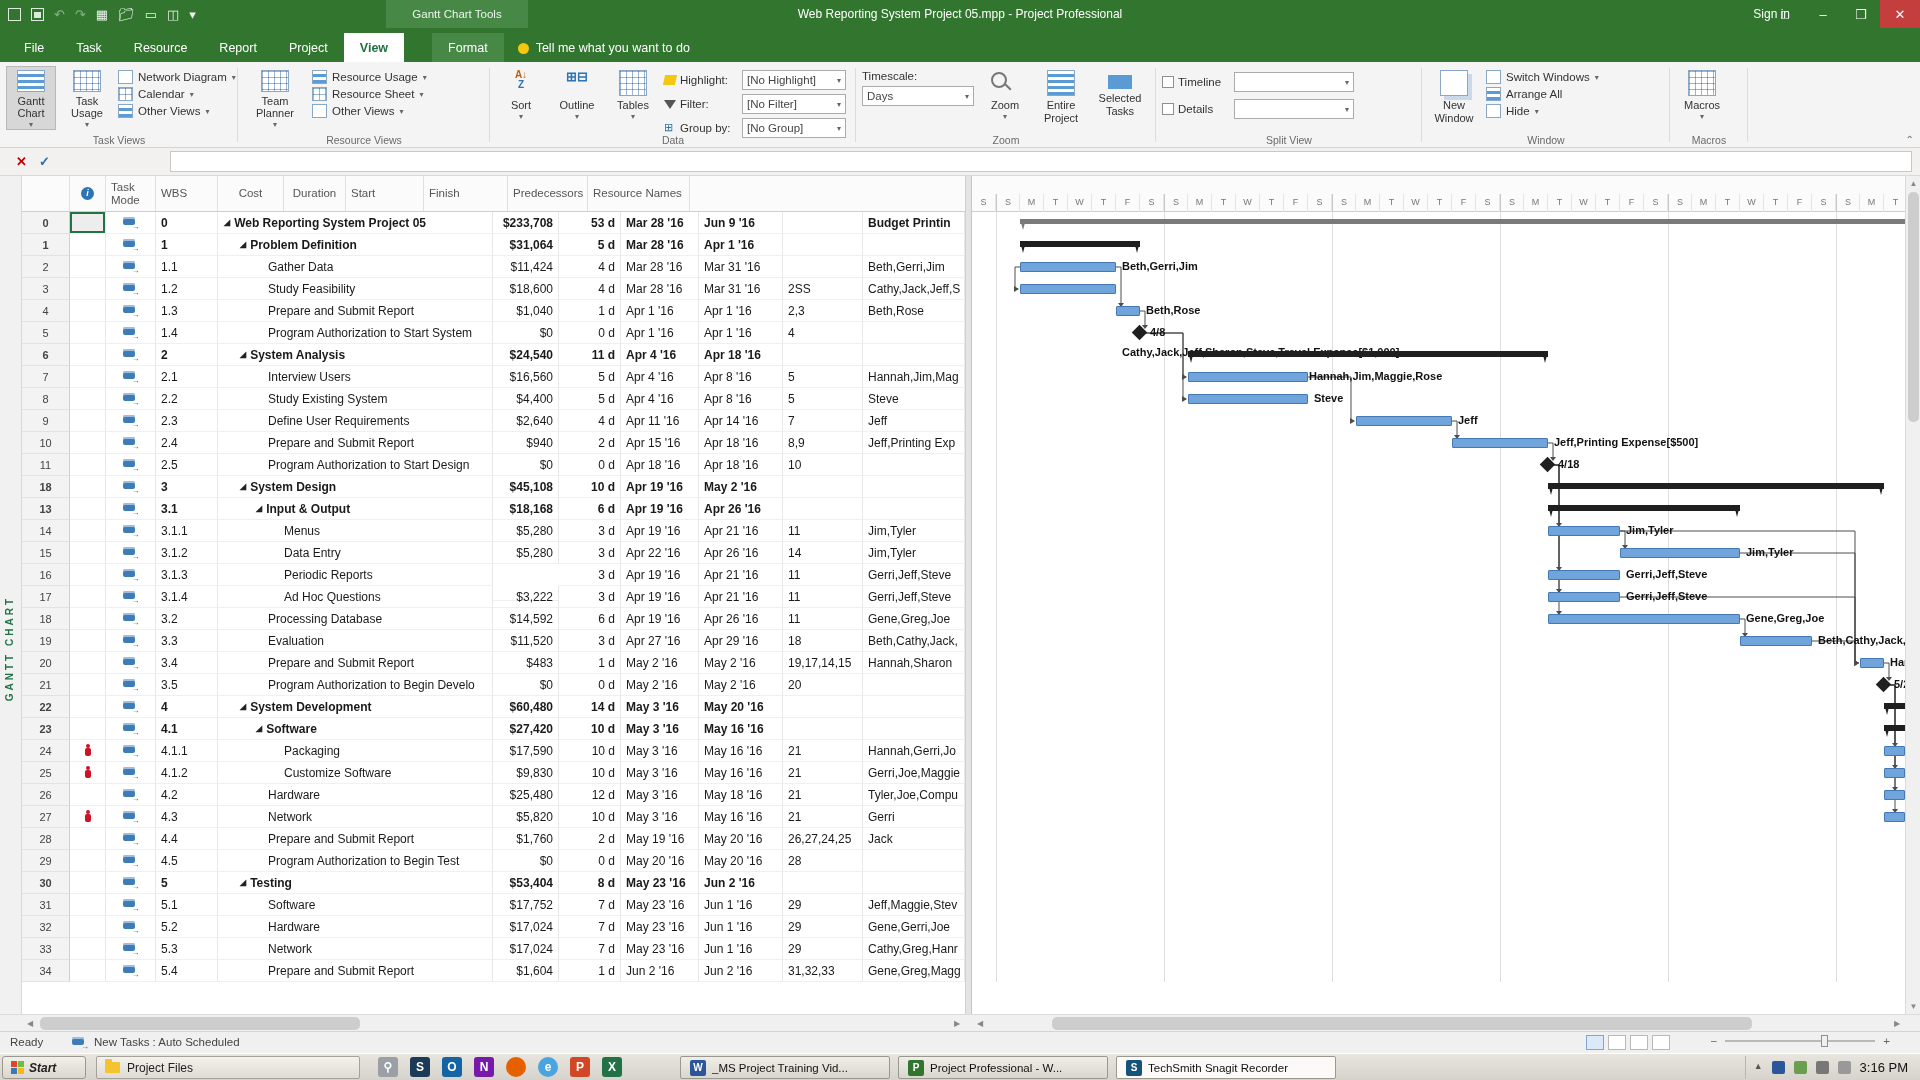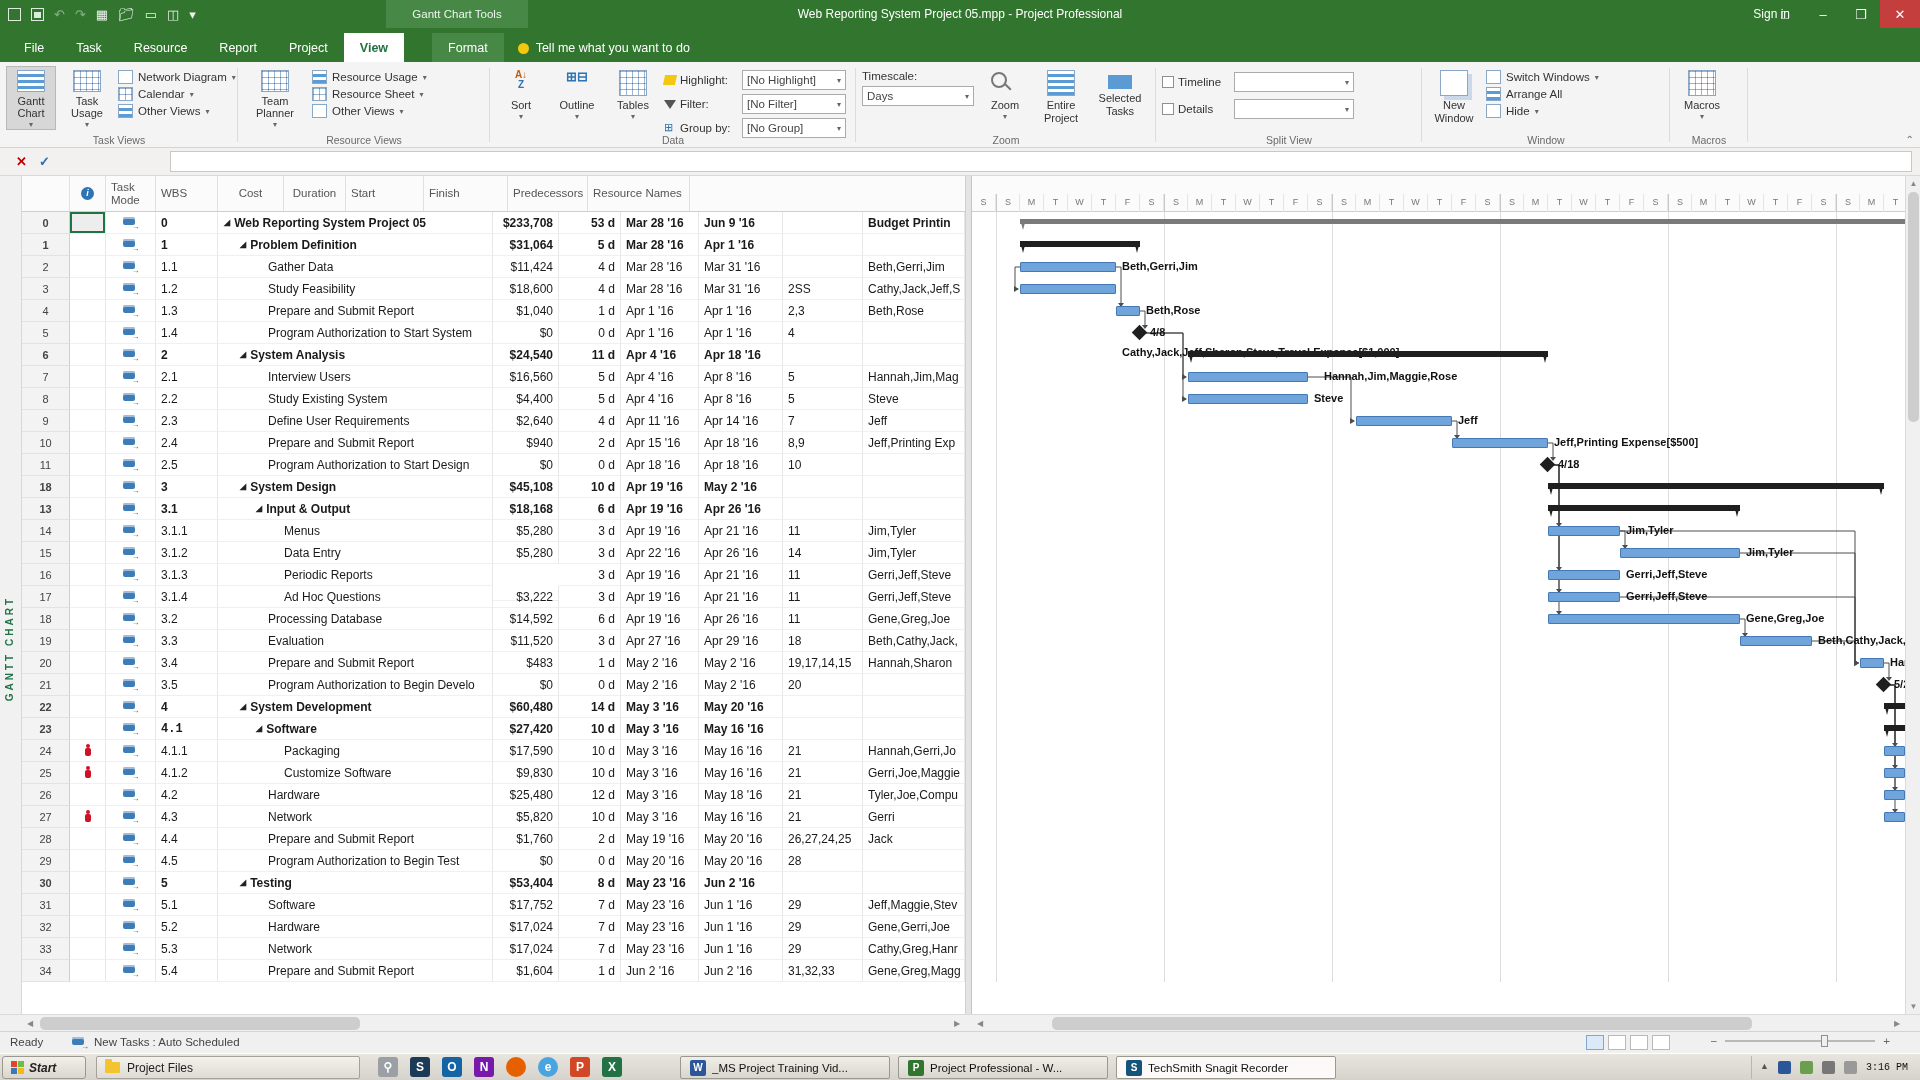--- a/index.html
+++ b/index.html
@@ -135,21 +135,21 @@
 #qicons { position:absolute; left:378px; top:3px; display:flex; gap:12px; }
 .qi { width:20px; height:20px; border-radius:3px; color:#fff; font-size:12px; font-weight:bold; display:flex; align-items:center; justify-content:center; }
 #taskbtns { position:absolute; left:680px; top:2px; display:flex; gap:8px; }
 .tbtn { height:23px; background:linear-gradient(#F0EEE8,#D9D6CE); border:1px solid #9a988f; border-radius:2px; display:flex; align-items:center; gap:6px; padding:0 9px; color:#111; max-width:230px; }
 .tbtn.active { background:#FBFAF8; }
 .tbtn .ic { width:16px; height:16px; border-radius:2px; color:#fff; font-size:10px; font-weight:bold; display:flex; align-items:center; justify-content:center; flex:none; }
 .tbtn span.lbl { white-space:nowrap; overflow:hidden; text-overflow:ellipsis; font-size:11.5px; }
 #tray { position:absolute; right:4px; top:2px; height:23px; display:flex; align-items:center; gap:9px; padding:0 8px; border-left:1px solid #b9b6ad; color:#333; }
 .trayic { width:13px; height:13px; background:#8f8d85; border-radius:2px; }
 .trayic.up { background:none; color:#555; font-size:9px; width:auto; }
-#clock { font-size:10px; color:#111;font-family:Liberation Mono, monospace; }
+#clock { font-size:13px; color:#111; }
 </style>
 </head>
 <body>
 
 <div id="titlebar">
   <div class="qat">
     <span class="qico"></span>
     <span class="qico save"></span>
     <span class="dim">↶</span>
     <span class="dim">↷</span>
@@ -797,21 +797,21 @@
           <div class="tcell " style="width: 84px;">May 20 '16</div>
           <div class="tcell " style="width: 80px;"></div>
           <div class="tcell " style="width: 102px;"></div>
         </div>
         <div class="trow bold">
           <div class="tcell num" style="width: 48px;">23</div>
           <div class="tcell " style="width: 36px;"></div>
           <div class="tcell " style="width: 50px;">
             <span class="modeico"></span>
           </div>
-          <div class="tcell " style="width: 62px; font-family: Liberation Mono, monospace;">4.1</div>
+          <div class="tcell " style="width: 62px;">4.1</div>
           <div class="tcell " style="width: 275px; padding-left: 38px;">
             <span class="tri">◢</span>
             <span>Software</span>
           </div>
           <div class="tcell right" style="width: 66px;">$27,420</div>
           <div class="tcell right" style="width: 62px;">10 d</div>
           <div class="tcell " style="width: 78px;">May 3 '16</div>
           <div class="tcell " style="width: 84px;">May 16 '16</div>
           <div class="tcell " style="width: 80px;"></div>
           <div class="tcell " style="width: 102px;"></div>
@@ -1113,21 +1113,21 @@
         <div class="bar-task" style="left: 48px; top: 50px; width: 96px;"></div>
         <div class="bar-label" style="left: 150px; top: 48px;">Beth,Gerri,Jim</div>
         <div class="bar-task" style="left: 48px; top: 72px; width: 96px;"></div>
         <div class="bar-label" style="left: 150px; top: 86px; margin-top: 48px;">Cathy,Jack,Jeff,Sharon,Steve,Travel Expense[$1,000]</div>
         <div class="bar-task" style="left: 144px; top: 94px; width: 24px;"></div>
         <div class="bar-label" style="left: 174px; top: 92px;">Beth,Rose</div>
         <div class="mile" style="left: 162px; top: 115px;"></div>
         <div class="bar-label" style="left: 178px; top: 114px;">4/8</div>
         <div class="bar-sum" style="left: 216px; top: 139px; width: 360px;"></div>
         <div class="bar-task" style="left: 216px; top: 160px; width: 120px;"></div>
-        <div class="bar-label" style="left: 352px; top: 158px;">Hannah,Jim,Maggie,Rose</div>
+        <div class="bar-label" style="left: 337px; top: 158px;">Hannah,Jim,Maggie,Rose</div>
         <div class="bar-task" style="left: 216px; top: 182px; width: 120px;"></div>
         <div class="bar-label" style="left: 342px; top: 180px;">Steve</div>
         <div class="bar-task" style="left: 384px; top: 204px; width: 96px;"></div>
         <div class="bar-label" style="left: 486px; top: 202px;">Jeff</div>
         <div class="bar-task" style="left: 480px; top: 226px; width: 96px;"></div>
         <div class="bar-label" style="left: 582px; top: 224px;">Jeff,Printing Expense[$500]</div>
         <div class="mile" style="left: 570px; top: 247px;"></div>
         <div class="bar-label" style="left: 586px; top: 246px;">4/18</div>
         <div class="bar-sum" style="left: 576px; top: 271px; width: 336px;"></div>
         <div class="bar-sum" style="left: 576px; top: 293px; width: 192px;"></div>

